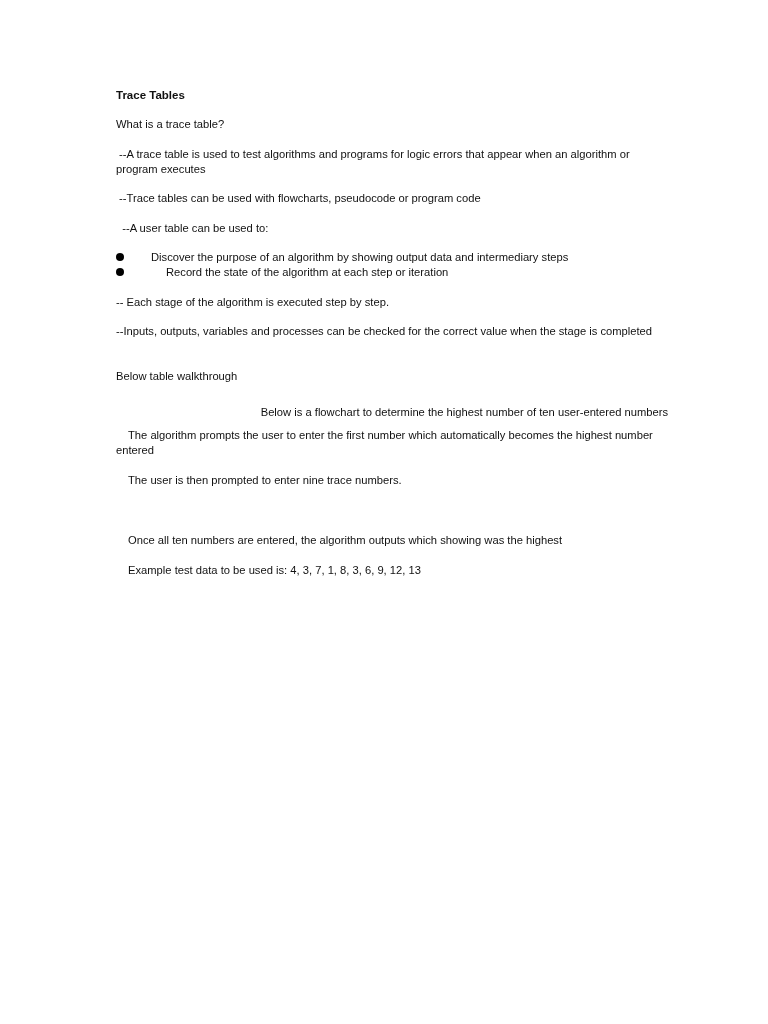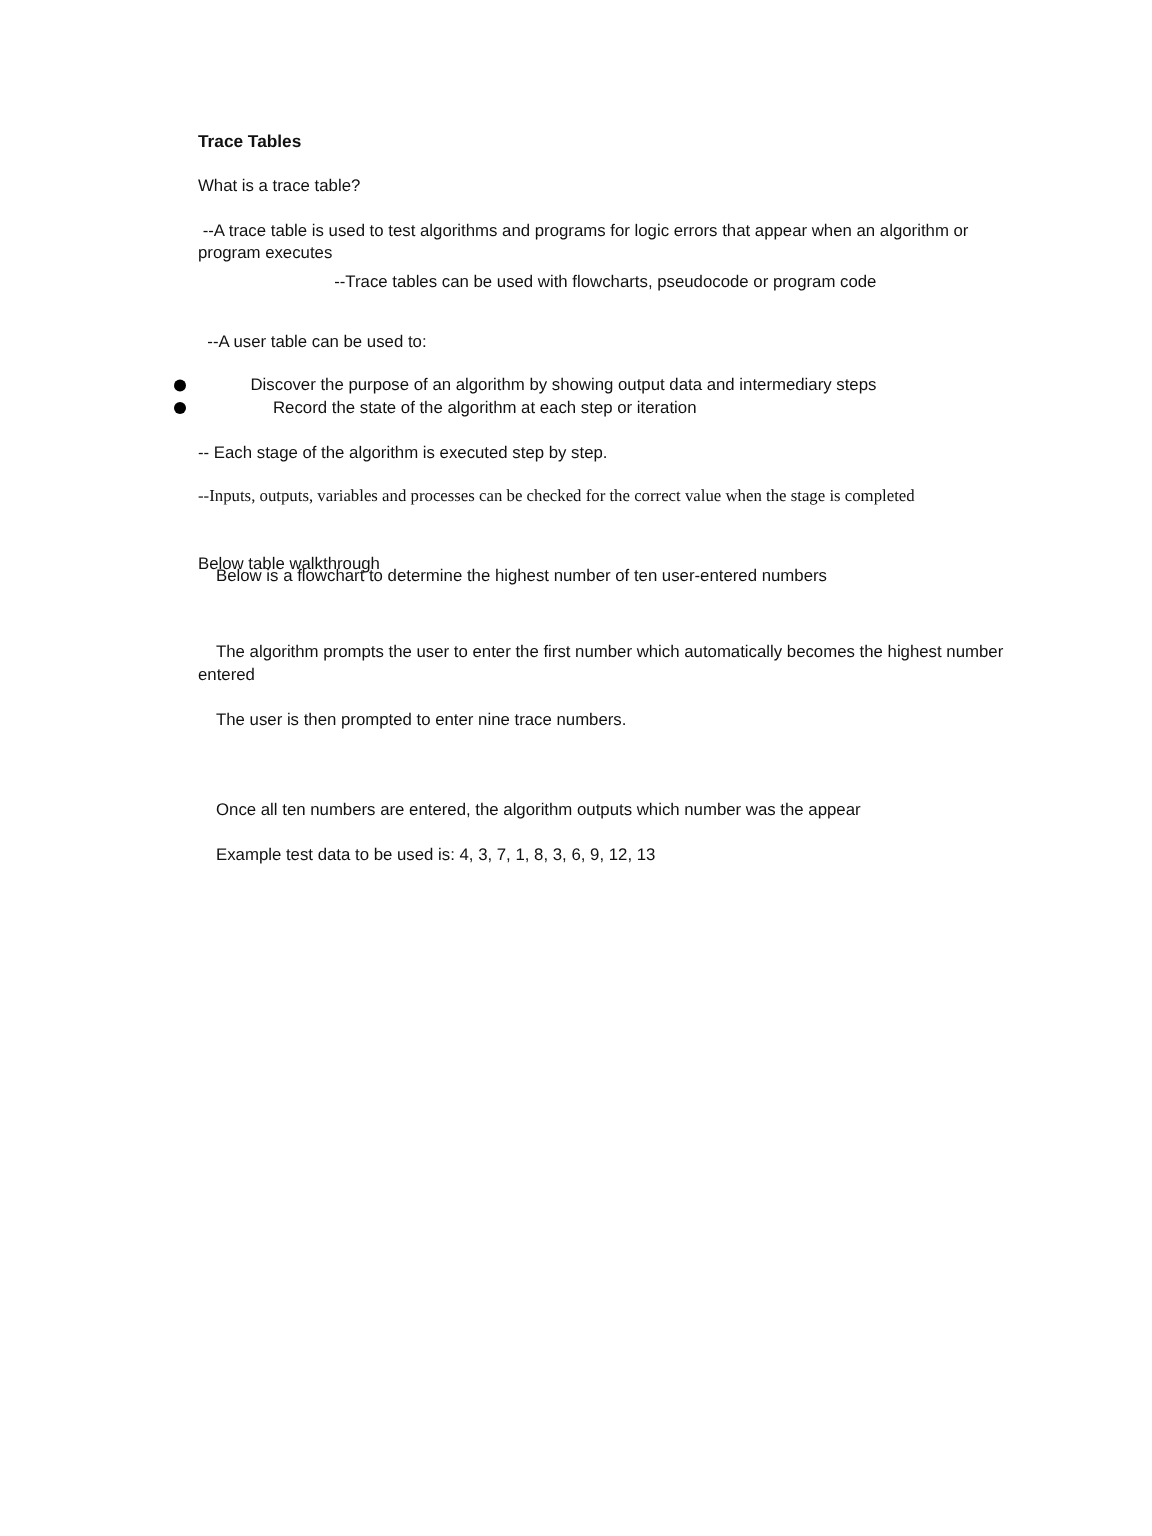--- a/index.html
+++ b/index.html
@@ -4,46 +4,46 @@
   <style>
     html, body { margin: 0; padding: 0; background: #ffffff; }
     body {
       width: 768px; height: 1024px; position: relative; overflow: hidden;
       font-family: "Liberation Sans", "DejaVu Sans", sans-serif;
       color: #111111;
     }
     .page { position: absolute; left: 0; top: 0; width: 768px; height: 1024px; background: #fff; }
     .line {
       position: absolute; left: 116px; width: 540px;
-      font-size: 11.2px; line-height: 15px; white-space: nowrap; margin-left: 16px;
+      font-size: 11.2px; line-height: 15px; white-space: nowrap;
     }
     .wrap { white-space: normal; width: 540px; }
     .title { font-weight: bold; font-size: 11.5px; }
     .bullet {
       position: absolute; left: 116px; width: 8px; height: 8px; border-radius: 50%;
       background: #000;
     }
   </style>
 </head>
 <body>
 
 <div class="page">
   <div class="line title" style="top:88px;">Trace Tables</div>
   <div class="line" style="top:117px;">What is a trace table?</div>
   <div class="line wrap" style="top:147px; white-space:pre-wrap;"> --A trace table is used to test algorithms and programs for logic errors that appear when an algorithm or program executes</div>
-  <div class="line" style="top:181px; white-space:pre;text-align:center;"> --Trace tables can be used with flowcharts, pseudocode or program code</div>
+  <div class="line" style="top:191px; white-space:pre;"> --Trace tables can be used with flowcharts, pseudocode or program code</div>
   <div class="line" style="top:221px; white-space:pre;">  --A user table can be used to:</div>
 
   <div class="bullet" style="top:253px;"></div>
   <div class="line" style="top:250px; left:151px;">Discover the purpose of an algorithm by showing output data and intermediary steps</div>
   <div class="bullet" style="top:268px;"></div>
   <div class="line" style="top:265px; left:146px;padding-left:20px;">Record the state of the algorithm at each step or iteration</div>
 
   <div class="line" style="top:295px;">-- Each stage of the algorithm is executed step by step.</div>
-  <div class="line wrap" style="top:324px;font-family:Liberation Serif, serif;">--Inputs, outputs, variables and processes can be checked for the correct value when the stage is completed</div>
+  <div class="line wrap" style="top:324px;">--Inputs, outputs, variables and processes can be checked for the correct value when the stage is completed</div>
   <div class="line" style="top:369px;">Below table walkthrough</div>
 
-  <div class="line" style="top:377px; left:128px;">Below is a flowchart to determine the highest number of ten user-entered numbers</div>
+  <div class="line" style="top:405px; left:128px;text-align:right;">Below is a flowchart to determine the highest number of ten user-entered numbers</div>
   <div class="line wrap" style="top:428px; text-indent:12px;">The algorithm prompts the user to enter the first number which automatically becomes the highest number entered</div>
   <div class="line" style="top:473px; left:128px;">The user is then prompted to enter nine trace numbers.</div>
-  <div class="line" style="top:533px; left:128px;">Once all ten numbers are entered, the algorithm outputs which number was the appear</div>
+  <div class="line" style="top:533px; left:128px;">Once all ten numbers are entered, the algorithm outputs which showing was the highest</div>
   <div class="line" style="top:563px; left:128px;">Example test data to be used is: 4, 3, 7, 1, 8, 3, 6, 9, 12, 13</div>
 </div>
 
 </body></html>

